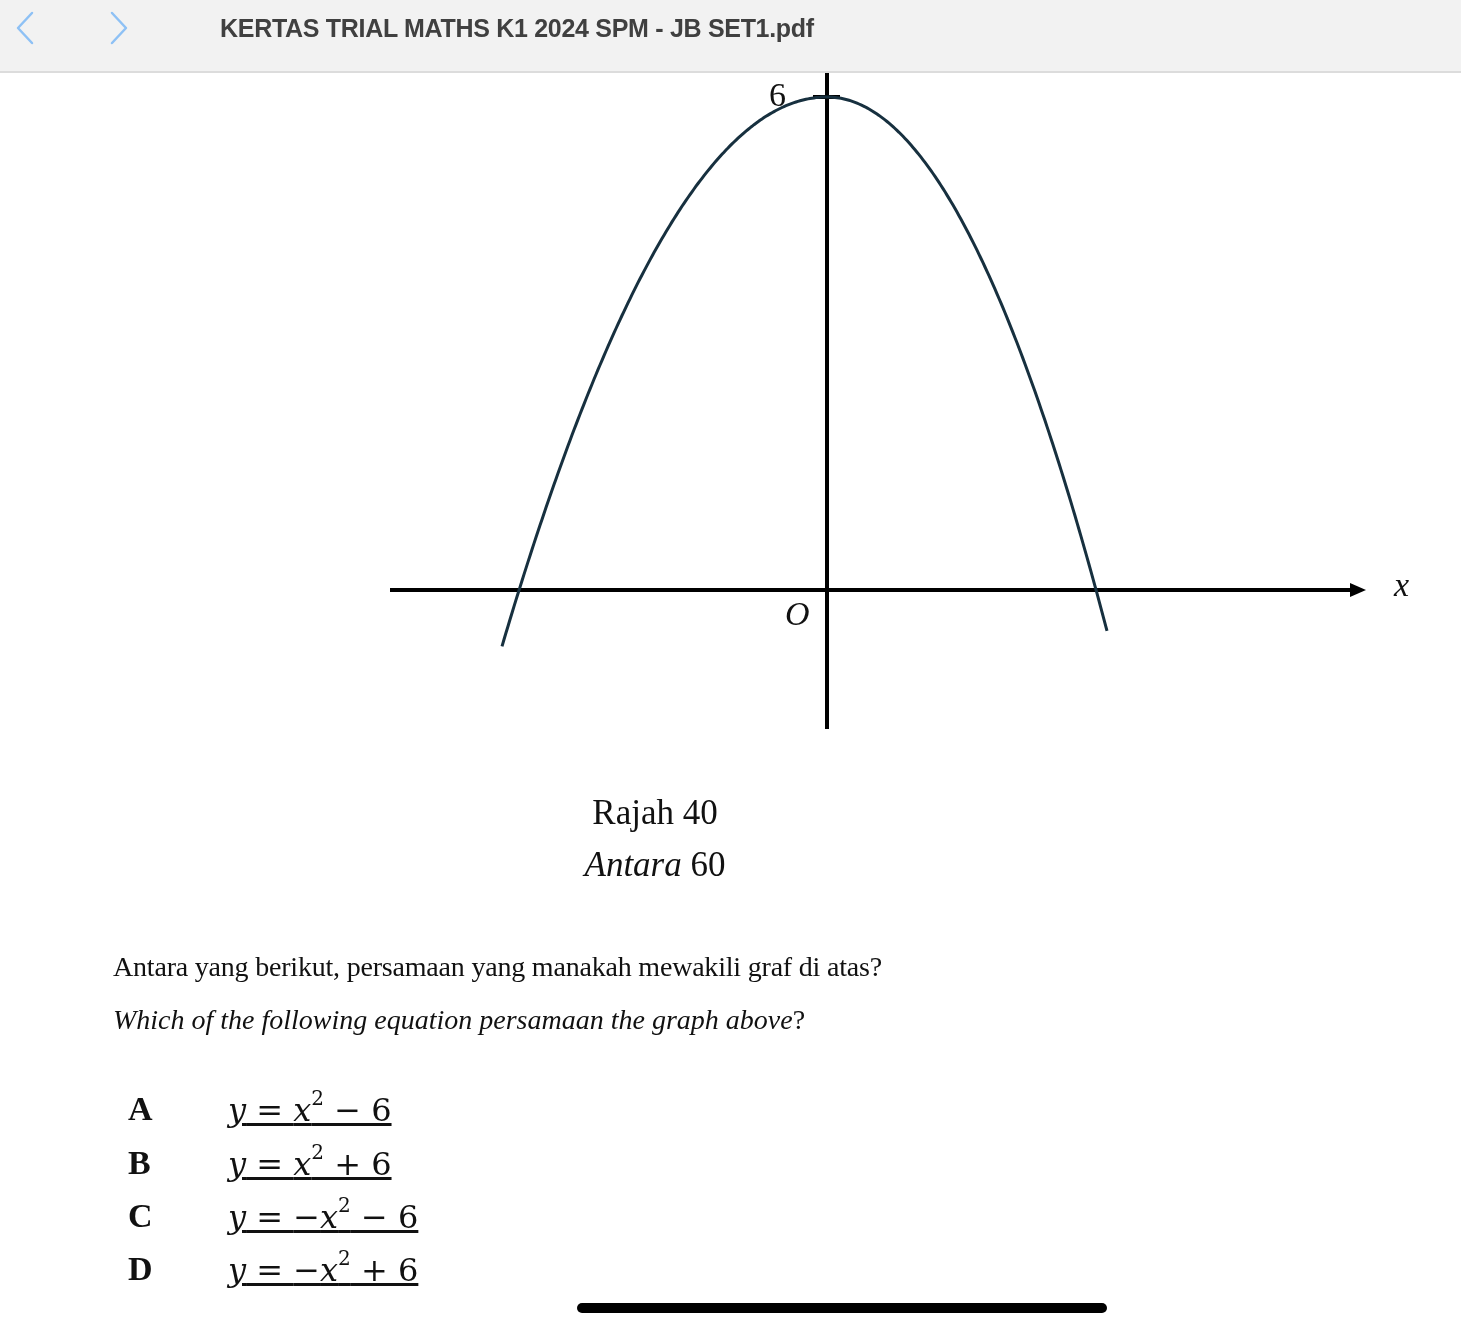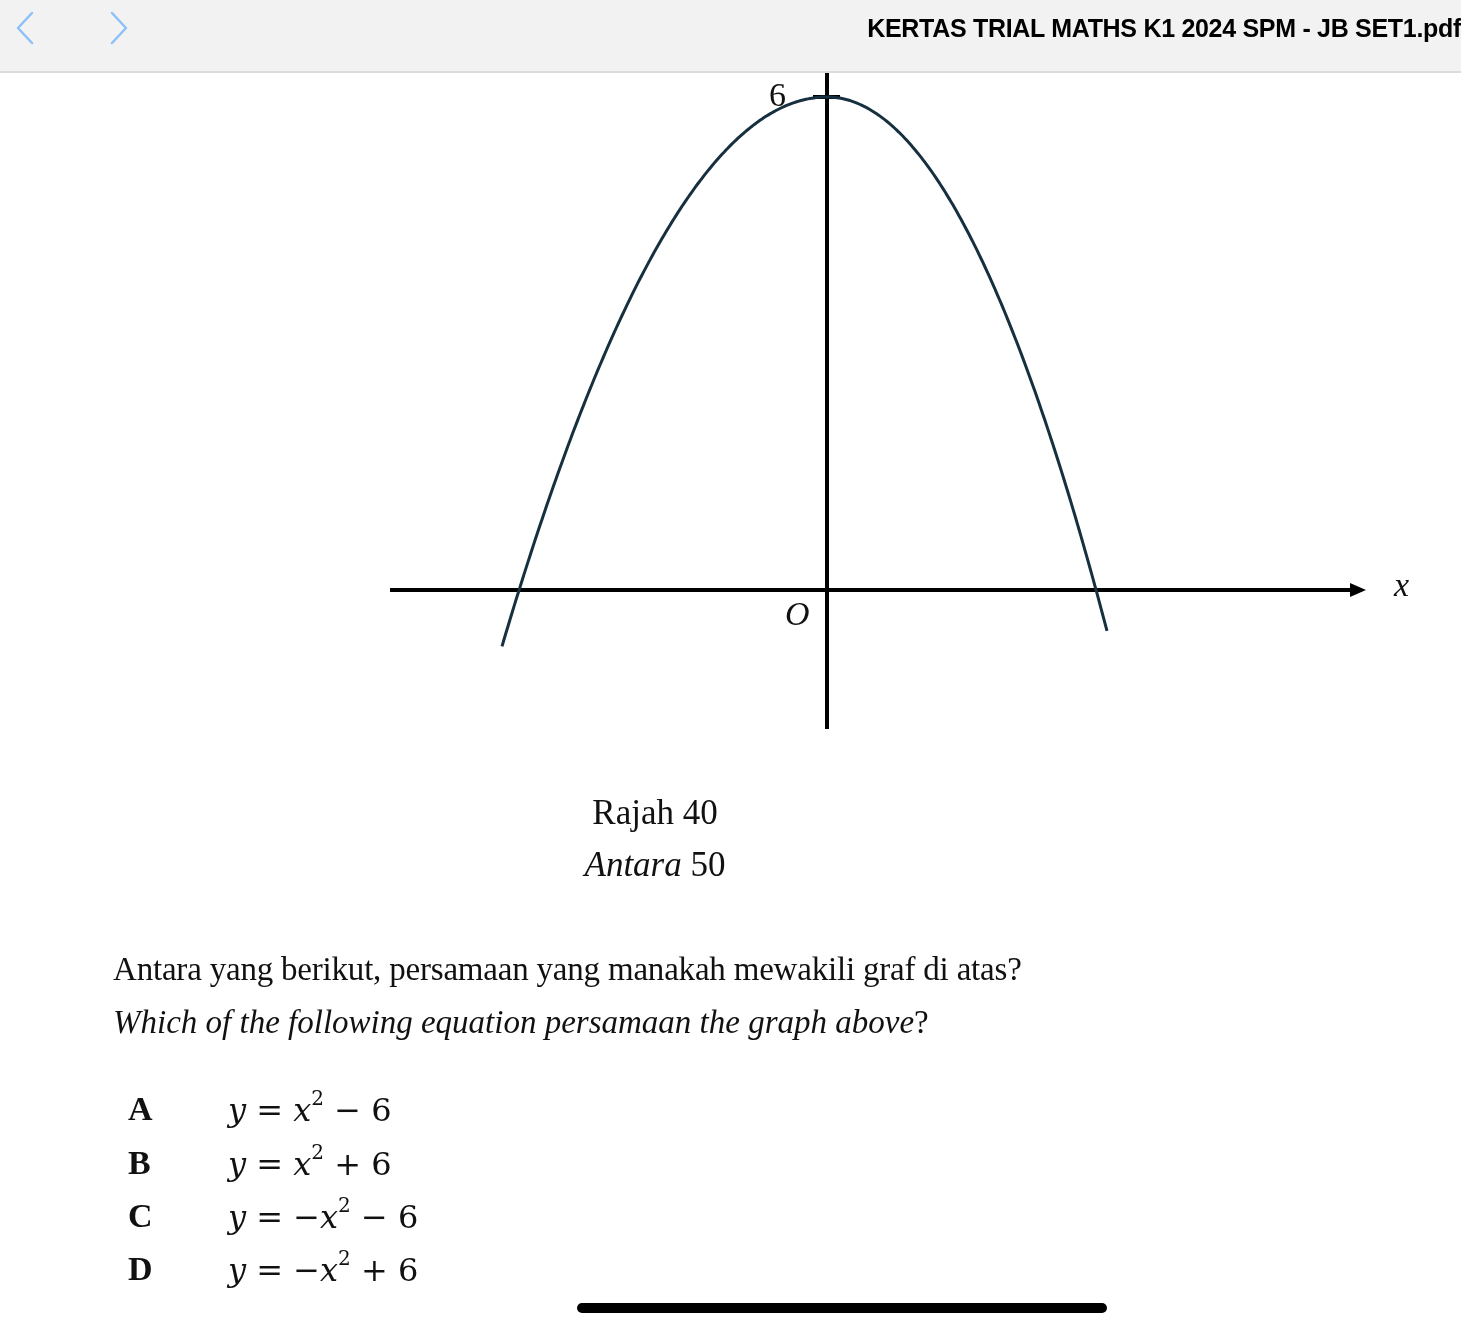--- a/index.html
+++ b/index.html
@@ -1,26 +1,26 @@
 <!DOCTYPE html>
 <html><head>
 <meta charset="utf-8">
 <style>
   html, body { margin:0; padding:0; }
   body { width:1461px; height:1326px; background:#ffffff; position:relative; overflow:hidden; font-family:"Liberation Serif", serif; }
   .topbar { position:absolute; left:0; top:0; width:1461px; height:71px; background:#f2f2f2; border-bottom:2px solid #dcdcdc; }
   .nav-btn { position:absolute; top:10px; width:30px; height:36px; cursor:pointer; }
   .nav-btn svg { width:30px; height:36px; }
-  .title { position:absolute; top:10px; left:0; width:1461px; text-align:right; padding-left:220px; box-sizing:border-box; font-family:"Liberation Sans", sans-serif; font-weight:bold; font-size:25px; color:#000000; letter-spacing:-0.3px; line-height:36px; }
+  .title { position:absolute; top:10px; left:0; width:1461px; text-align:left; padding-left:220px; box-sizing:border-box; font-family:"Liberation Sans", sans-serif; font-weight:bold; font-size:25px; color:#404040; letter-spacing:-0.3px; line-height:36px; }
   .graph { position:absolute; left:0; top:0; }
   .caption { position:absolute; left:0; width:1770px; text-align:center; font-size:35px; color:#111; }
-  .q { position:absolute; left:113px; font-size:33px; color:#111; }
+  .q { position:absolute; left:113px; font-size:28px; color:#111; }
   .opt { position:absolute; left:128px; font-size:34px; color:#111; height:50px; }
   .opt-letter { position:absolute; left:0; font-weight:bold; }
-  .opt-eq { position:absolute; left:100px; font-family:"DejaVu Serif", serif; font-size:32px; white-space:nowrap; }
+  .opt-eq { position:absolute; left:100px; font-family:"DejaVu Serif", serif; font-size:32px; white-space:nowrap;text-decoration:underline; }
   .opt-eq i { font-style:italic; }
   .opt-eq sup { font-size:20px; position:relative; top:-4px; }
   .home-indicator { position:absolute; left:577px; top:1303px; width:530px; height:10px; background:#000; border-radius:5px; }
 </style>
 </head>
 <body>
 
 <div class="topbar">
   <div class="nav-btn" style="left:10px;">
     <svg viewBox="0 0 30 36">
@@ -44,21 +44,21 @@
   <line x1="390" y1="590" x2="1352" y2="590" stroke="#000" stroke-width="4"></line>
   <polygon points="1366,590 1350,583 1350,597" fill="#000"></polygon>
 
   <path id="curve" fill="none" stroke="#17303f" stroke-width="3" d="M502,646.3 L504,639.5 L506,632.8 L508,626.2 L510,619.5 L512,613.0 L514,606.4 L516,599.9 L518,593.5 L520,587.1 L522,580.7 L524,574.4 L526,568.1 L528,561.9 L530,555.7 L532,549.5 L534,543.4 L536,537.3 L538,531.3 L540,525.3 L542,519.4 L544,513.5 L546,507.6 L548,501.8 L550,496.0 L552,490.3 L554,484.6 L556,478.9 L558,473.3 L560,467.7 L562,462.2 L564,456.7 L566,451.2 L568,445.8 L570,440.5 L572,435.1 L574,429.8 L576,424.6 L578,419.4 L580,414.2 L582,409.1 L584,404.1 L586,399.0 L588,394.0 L590,389.1 L592,384.2 L594,379.3 L596,374.5 L598,369.7 L600,365.0 L602,360.3 L604,355.6 L606,351.0 L608,346.4 L610,341.9 L612,337.4 L614,332.9 L616,328.5 L618,324.1 L620,319.8 L622,315.5 L624,311.3 L626,307.1 L628,302.9 L630,298.8 L632,294.7 L634,290.7 L636,286.7 L638,282.7 L640,278.8 L642,275.0 L644,271.1 L646,267.4 L648,263.6 L650,259.9 L652,256.3 L654,252.6 L656,249.1 L658,245.5 L660,242.0 L662,238.6 L664,235.2 L666,231.8 L668,228.5 L670,225.2 L672,221.9 L674,218.7 L676,215.6 L678,212.4 L680,209.4 L682,206.3 L684,203.3 L686,200.4 L688,197.5 L690,194.6 L692,191.8 L694,189.0 L696,186.2 L698,183.5 L700,180.9 L702,178.3 L704,175.7 L706,173.1 L708,170.6 L710,168.2 L712,165.8 L714,163.4 L716,161.1 L718,158.8 L720,156.5 L722,154.3 L724,152.2 L726,150.0 L728,148.0 L730,145.9 L732,143.9 L734,142.0 L736,140.1 L738,138.2 L740,136.4 L742,134.6 L744,132.8 L746,131.1 L748,129.5 L750,127.8 L752,126.3 L754,124.7 L756,123.2 L758,121.8 L760,120.3 L762,119.0 L764,117.6 L766,116.3 L768,115.1 L770,113.9 L772,112.7 L774,111.6 L776,110.5 L778,109.5 L780,108.5 L782,107.5 L784,106.6 L786,105.7 L788,104.9 L790,104.1 L792,103.4 L794,102.7 L796,102.0 L798,101.4 L800,100.8 L802,100.3 L804,99.8 L806,99.3 L808,98.9 L810,98.5 L812,98.2 L814,97.9 L816,97.6 L818,97.4 L820,97.3 L822,97.1 L824,97.0 L826,97.0 L827,97.0 L829,97.0 L831,97.1 L833,97.2 L835,97.4 L837,97.7 L839,98.0 L841,98.3 L843,98.7 L845,99.2 L847,99.7 L849,100.3 L851,100.9 L853,101.6 L855,102.3 L857,103.1 L859,104.0 L861,104.9 L863,105.8 L865,106.8 L867,107.9 L869,109.0 L871,110.2 L873,111.4 L875,112.7 L877,114.0 L879,115.4 L881,116.9 L883,118.4 L885,119.9 L887,121.5 L889,123.2 L891,124.9 L893,126.7 L895,128.5 L897,130.4 L899,132.3 L901,134.3 L903,136.3 L905,138.4 L907,140.6 L909,142.8 L911,145.1 L913,147.4 L915,149.7 L917,152.2 L919,154.6 L921,157.2 L923,159.8 L925,162.4 L927,165.1 L929,167.9 L931,170.7 L933,173.5 L935,176.4 L937,179.4 L939,182.4 L941,185.5 L943,188.6 L945,191.8 L947,195.1 L949,198.4 L951,201.7 L953,205.1 L955,208.6 L957,212.1 L959,215.7 L961,219.3 L963,223.0 L965,226.7 L967,230.5 L969,234.3 L971,238.2 L973,242.2 L975,246.2 L977,250.2 L979,254.3 L981,258.5 L983,262.7 L985,267.0 L987,271.3 L989,275.7 L991,280.2 L993,284.7 L995,289.2 L997,293.8 L999,298.5 L1001,303.2 L1003,307.9 L1005,312.8 L1007,317.6 L1009,322.6 L1011,327.6 L1013,332.6 L1015,337.7 L1017,342.8 L1019,348.0 L1021,353.3 L1023,358.6 L1025,364.0 L1027,369.4 L1029,374.9 L1031,380.4 L1033,386.0 L1035,391.6 L1037,397.3 L1039,403.1 L1041,408.9 L1043,414.7 L1045,420.6 L1047,426.6 L1049,432.6 L1051,438.7 L1053,444.8 L1055,451.0 L1057,457.2 L1059,463.5 L1061,469.9 L1063,476.3 L1065,482.7 L1067,489.3 L1069,495.8 L1071,502.4 L1073,509.1 L1075,515.8 L1077,522.6 L1079,529.5 L1081,536.4 L1083,543.3 L1085,550.3 L1087,557.4 L1089,564.5 L1091,571.6 L1093,578.8 L1095,586.1 L1097,593.4 L1099,600.8 L1101,608.3 L1103,615.8 L1105,623.3 L1107,630.9"></path>
   <text x="769" y="106" font-family="Liberation Serif, serif" font-size="34" fill="#111">6</text>
   <text x="785" y="625" font-family="Liberation Serif, serif" font-style="italic" font-size="34" fill="#111">O</text>
   <text x="1394" y="596" font-family="Liberation Serif, serif" font-style="italic" font-size="34" fill="#111">x</text>
 </svg>
 
 <div class="caption" style="top:793px; left:-230px;">Rajah 40</div>
-<div class="caption" style="top:845px; left:-230px;"><i>Antara</i><span> 50</span></div>
+<div class="caption" style="top:845px; left:-230px;"><i>Antara</i><span> 60</span></div>
 
 <div class="q" style="top:951px; letter-spacing:-0.2px;">Antara yang berikut, persamaan yang manakah mewakili graf di atas?</div>
 <div class="q" style="top:1004px;"><i>Which of the following equation persamaan the graph above</i><span>?</span></div>
 
 <div id="options"></div>
 <div class="opt" style="top:1090px;">
   <span class="opt-letter">A</span>
   <span class="opt-eq"><i>y</i><span> = </span><span></span><i>x</i><sup>2</sup><span> − 6</span></span>
 </div>
 <div class="opt" style="top:1144px;">

